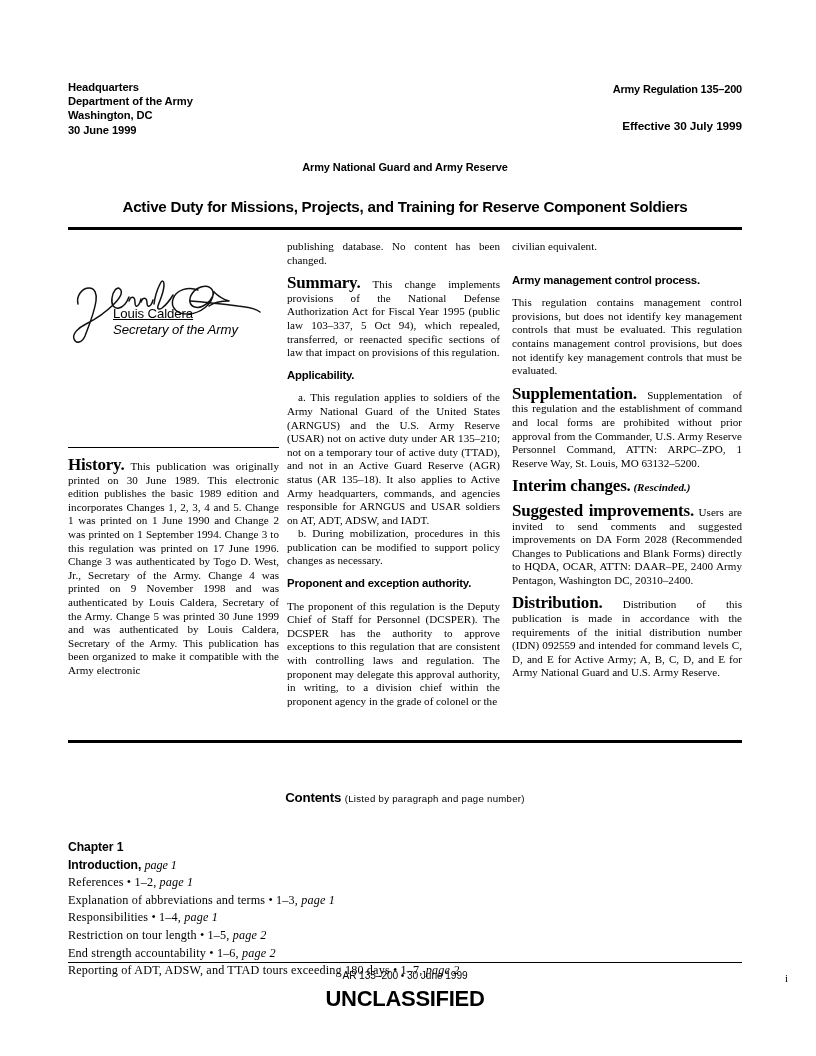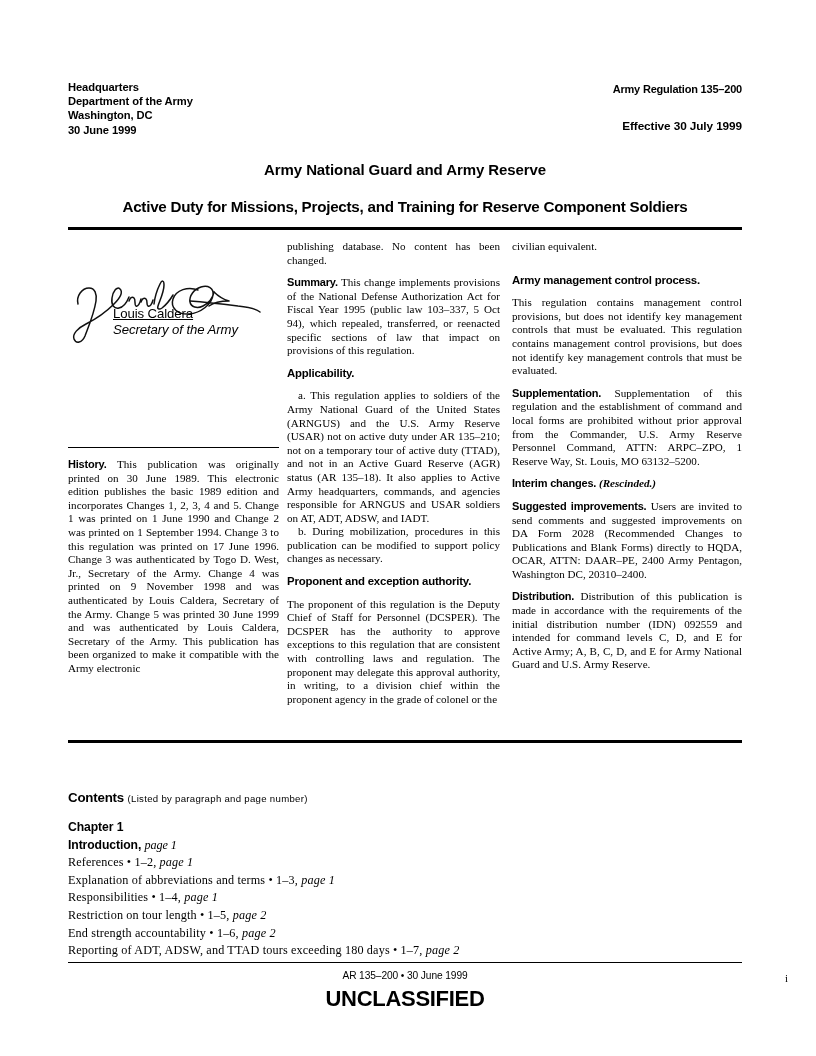--- a/index.html
+++ b/index.html
@@ -62,21 +62,21 @@
   }
 
   .subject-line {
     position: absolute;
     left: 68px;
     top: 161px;
     width: 674px;
     text-align: center;
     font-family: "Liberation Sans", sans-serif;
     font-weight: bold;
-    font-size: 15px;
+    font-size: 11px;
     letter-spacing: -0.1px;
   }
 
   .doc-title {
     position: absolute;
     left: 68px;
     top: 198px;
     width: 674px;
     text-align: center;
     font-family: "Liberation Sans", sans-serif;
@@ -126,23 +126,23 @@
   .col-mid   { left: 287px; width: 213px; }
   .col-right { left: 512px; width: 230px; }
 
   .col p {
     margin: 0 0 9px 0;
   }
   .col p.indent { text-indent: 11px; margin-bottom: 0; }
   .col p.runon { margin-bottom: 9px; }
 
   .hd {
-    font-family: Liberation Sans, sans-serif;
-    font-weight: bold;
-    font-size: 11px;
+    font-family: Liberation Serif, serif;
+    font-weight: bold;
+    font-size: 17px;
     letter-spacing: -0.2px;
   }
   .hd-block {
     font-family: "Liberation Sans", sans-serif;
     font-weight: bold;
     font-size: 11.4px;
     letter-spacing: -0.2px;
     margin: 0 0 1px 0;
   }
   .rescinded {
@@ -189,21 +189,22 @@
     position: absolute;
     left: 68px;
     top: 790px;
     width: 674px;
   }
   .contents-head {
     font-family: "Liberation Sans", sans-serif;
     font-weight: bold;
     font-size: 13.3px;
     letter-spacing: -0.2px;
-    margin-bottom: 14px;
+    margin-bottom: 34px;
+    text-align: center;
   }
   .contents-head .sub {
     font-weight: normal;
     font-size: 9.6px;
     letter-spacing: 0.3px;
   }
   .chapter-label {
     font-family: "Liberation Sans", sans-serif;
     font-weight: bold;
     font-size: 12.2px;

